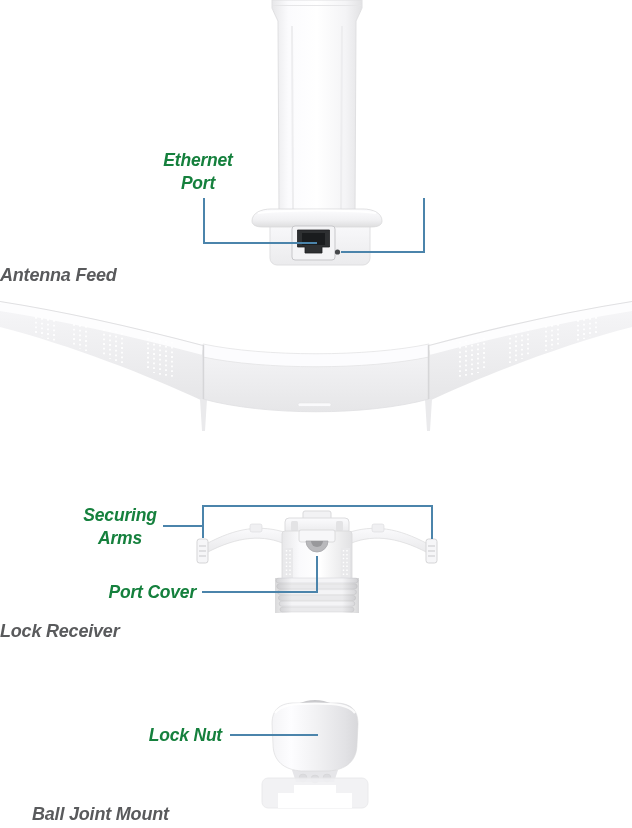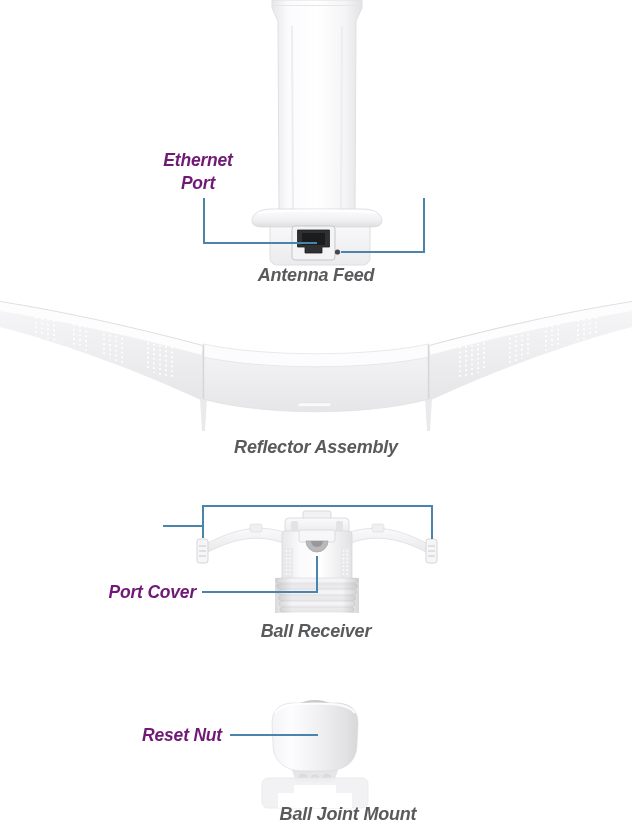--- a/index.html
+++ b/index.html
@@ -5,27 +5,27 @@
   html,body{margin:0;padding:0;background:#ffffff;}
   .stage{
     position:relative;width:632px;height:828px;background:#ffffff;overflow:hidden;
     font-family:"Liberation Sans","DejaVu Sans",sans-serif;
   }
   .illus{position:absolute;z-index:1;}
   .callout{position:absolute;background:#4b84ab;z-index:4;}
   .callout.h{height:2px;}
   .callout.v{width:2px;}
   .part-label{
-    position:absolute;z-index:5;color:#701a75;font-size:17.5px;font-weight:bold;font-style:italic;
+    position:absolute;z-index:5;color:#15803d;font-size:17.5px;font-weight:bold;font-style:italic;
     line-height:23px;letter-spacing:-0.2px;
   }
   .part-label.center{text-align:center;}
   .part-label.right{text-align:right;}
   .caption{
-    position:absolute;z-index:5;width:632px;left:0;text-align:center;color:#595a5c;
+    position:absolute;z-index:5;width:632px;left:0;color:#595a5c;
     font-size:18px;font-weight:bold;font-style:italic;letter-spacing:-0.2px;
   }
   .vent{stroke:#ffffff;stroke-width:1.7;stroke-dasharray:1.8 2.9;fill:none;}
   .vent2{stroke:#ffffff;stroke-width:1.4;stroke-dasharray:1.5 2.4;fill:none;}
 </style>
 </head>
 <body>
 
 <div class="stage">
 
@@ -137,21 +137,20 @@
       <path d="M200,104 L207,104 L205,136 L202,136 Z" fill="#eaeaec"></path>
       <path d="M425,104 L432,104 L430,136 L427,136 Z" fill="#eaeaec"></path>
       <path d="M203,55 C265,68 367,68 429,55 L429,104 C367,121 265,121 203,104 Z" fill="url(#panelGrad)" stroke="#e0e0e2" stroke-width="0.8"></path>
       <path d="M203,49 C265,62 367,62 429,49 L429,62 C367,75 265,75 203,62 Z" fill="#fcfcfe" stroke="#e3e3e5" stroke-width="0.8"></path>
       <line x1="203.5" y1="50" x2="203.5" y2="104" stroke="#d6d6d8" stroke-width="1.4"></line>
       <line x1="428.5" y1="50" x2="428.5" y2="104" stroke="#d6d6d8" stroke-width="1.4"></line>
       <rect x="298" y="108" width="33" height="3.5" rx="1.7" fill="#fafafc" stroke="#e0e0e2" stroke-width="0.5"></rect>
     </g>
   </svg>
 
-  <div class="caption" style="top:437px;">Reflector Assembly</div>
 
   <svg class="illus" style="left:190px;top:503px;" width="260" height="118" viewBox="0 0 260 118">
     <defs>
       <linearGradient id="armGrad" x1="0" y1="0" x2="0" y2="1">
         <stop offset="0" stop-color="#fafafc"></stop>
           <stop offset="1" stop-color="#e9e9eb"></stop>
       </linearGradient>
       <linearGradient id="bodyGrad" x1="0" y1="0" x2="1" y2="0">
         <stop offset="0" stop-color="#e7e7e9"></stop>
           <stop offset="0.25" stop-color="#fafafc"></stop>
@@ -212,30 +211,31 @@
       <rect x="86" y="75" width="82" height="5" rx="2.5" fill="#f4f4f6" stroke="#d2d2d4" stroke-width="0.5"></rect>
       <rect x="86.8" y="80.8" width="80.4" height="5" rx="2.5" fill="#eaeaec" stroke="#d2d2d4" stroke-width="0.5"></rect>
       <rect x="87.6" y="86.6" width="78.8" height="5" rx="2.5" fill="#f4f4f6" stroke="#d2d2d4" stroke-width="0.5"></rect>
       <rect x="88.4" y="92.4" width="77.2" height="5" rx="2.5" fill="#eaeaec" stroke="#d2d2d4" stroke-width="0.5"></rect>
       <rect x="89.2" y="98.2" width="75.6" height="5" rx="2.5" fill="#f4f4f6" stroke="#d2d2d4" stroke-width="0.5"></rect>
       <rect x="90" y="104" width="74" height="5" rx="2.5" fill="#eaeaec" stroke="#d2d2d4" stroke-width="0.5"></rect>
       <rect x="85" y="75" width="84" height="35" fill="url(#threadShade)"></rect>
     </g>
   </svg>
 
+  <div class="part-label center" style="left:70px;top:504px;width:100px;">Securing Arms</div>
   <div class="part-label right" style="left:56px;top:581px;width:140px;">Port Cover</div>
 
   <div class="callout h" style="left:163px;top:525px;width:41px;"></div>
   <div class="callout v" style="left:202px;top:505px;height:33px;"></div>
   <div class="callout h" style="left:202px;top:505px;width:231px;"></div>
   <div class="callout v" style="left:431px;top:505px;height:34px;"></div>
   <div class="callout h" style="left:202px;top:591px;width:116px;"></div>
   <div class="callout v" style="left:316px;top:556px;height:37px;"></div>
 
-  <div class="caption" style="top:621px;">Ball Receiver</div>
+  <div class="caption" style="top:621px;">Lock Receiver</div>
 
   <svg class="illus" style="left:250px;top:692px;" width="140" height="124" viewBox="0 0 140 124">
     <defs>
       <linearGradient id="domeGrad" x1="0" y1="0" x2="0" y2="1">
         <stop offset="0" stop-color="#c7c7ca"></stop>
           <stop offset="1" stop-color="#f0f0f2"></stop>
       </linearGradient>
       <linearGradient id="nutGrad" x1="0" y1="0" x2="1" y2="0">
         <stop offset="0" stop-color="#f4f4f6"></stop>
           <stop offset="0.22" stop-color="#fdfdff"></stop>
@@ -257,18 +257,18 @@
       <path d="M28,116 V101 H44 V93 H86 V101 H102 V116 Z" fill="#ffffff"></path>
     </g>
 
     <g>
       <path d="M22,32 C22,17 30,12 42,11 L88,11 C100,12 108,17 108,32 L107,52
                C107,69 96,78 78,79 L52,79 C34,78 23,69 23,52 Z" fill="url(#nutGrad)" stroke="#d8d8da" stroke-width="0.6"></path>
       <path d="M25,21 C31,13.5 42,11.5 65,11.5 C88,11.5 99,13.5 105,21" stroke="#ffffff" stroke-width="2.2" fill="none" opacity="0.85"></path>
     </g>
   </svg>
 
-  <div class="part-label right" style="left:98px;top:724px;width:124px;">Reset Nut</div>
+  <div class="part-label right" style="left:98px;top:724px;width:124px;">Lock Nut</div>
   <div class="callout h" style="left:230px;top:734px;width:88px;"></div>
 
   <div class="caption" style="top:804px;margin-left:32px;">Ball Joint Mount</div>
 
 </div>
 
 </body></html>

